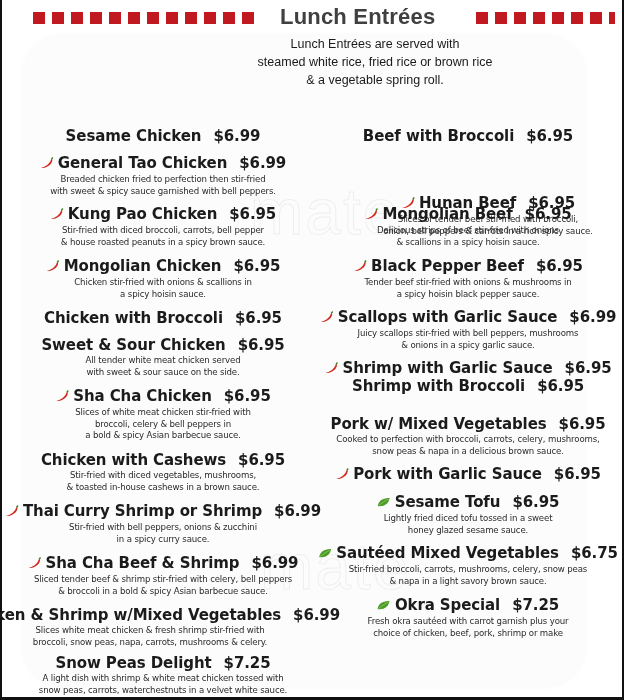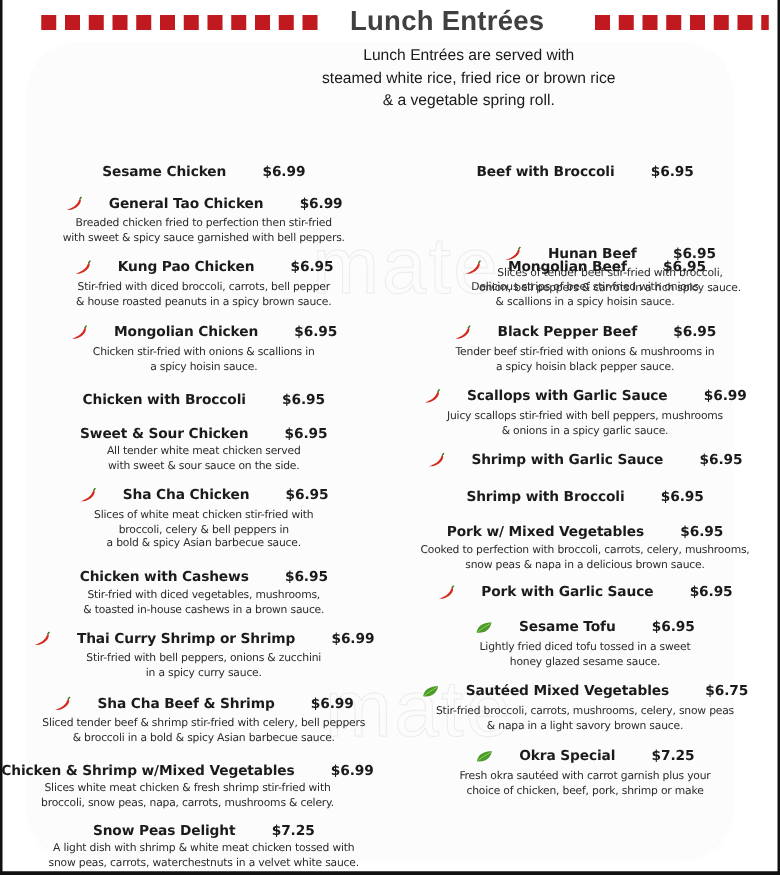--- a/index.html
+++ b/index.html
@@ -11,22 +11,22 @@
            background:#fcfcfc; box-shadow:0 0 6px rgba(0,0,0,0.04); }
   .squares { position:absolute; top:12px; height:12px; display:flex; gap:7px; }
   .sq { width:12px; height:12px; background:#c0191f; flex:none; }
   .title { position:absolute; top:4px; left:280px; font-family:"Liberation Sans", sans-serif;
            font-weight:bold; font-size:22px; color:#404040; letter-spacing:0.2px; white-space:nowrap; }
   .intro { position:absolute; top:35px; left:200px; width:350px; text-align:center;
            font-family:"Liberation Sans", sans-serif; font-size:12.5px; line-height:18px; color:#1a1a1a; }
   .watermark { position:absolute; font-family:"Liberation Sans", sans-serif; font-size:64px;
                color:transparent; -webkit-text-stroke:1px rgba(0,0,0,0.06); letter-spacing:2px; white-space:nowrap; }
   .item { position:absolute; text-align:center; transform:translateX(-50%); white-space:nowrap; }
-  .item-title { font-family:"DejaVu Sans", sans-serif; font-weight:bold; font-size:11px;
-                line-height:16px; color:#1b1b1b; display:inline-flex; align-items:center; gap:21px; letter-spacing:-0.1px; }
+  .item-title { font-family:"DejaVu Sans", sans-serif; font-weight:bold; font-size:15px;
+                line-height:16px; color:#1b1b1b; display:inline-flex; align-items:center; gap:4px; letter-spacing:-0.1px; }
   .price { margin-left:8px; }
   .desc { font-family:"DejaVu Sans", sans-serif; font-size:8.6px; line-height:11.5px; color:#2a2a2a;
           margin-top:1px; letter-spacing:-0.15px; }
   .icon { display:inline-block; width:14px; height:12px; }
 </style>
 </head>
 <body>
 
 <div class="frame"></div>
 <div class="panel"></div>
@@ -222,21 +222,21 @@
         <div>&amp; onions in a spicy garlic sauce.</div>
       </div></div>
     <div class="item" style="left: 468px; top: 359px;"><div class="item-title">
   <svg class="icon" viewBox="0 0 14 12">
     <path d="M1 11 C5 10, 10 7, 11 3 C11.5 2, 12.5 2, 12.5 3.5 C12 8, 6 11.5, 1 11 Z" fill="#d42a1e"></path>
     <path d="M11.5 2.5 L13 0.5" stroke="#3a7d1d" stroke-width="1.3" fill="none"></path>
   </svg>
 <span>Shrimp with Garlic Sauce</span>
         <span class="price">$6.95</span>
       </div></div>
-    <div class="item" style="left: 468px; top: 386px;"><div class="item-title">
+    <div class="item" style="left: 468px; top: 376px;"><div class="item-title">
         <span>Shrimp with Broccoli</span>
         <span class="price">$6.95</span>
       </div></div>
     <div class="item" style="left: 468px; top: 414px;"><div class="item-title">
         <span>Pork w/ Mixed Vegetables</span>
         <span class="price">$6.95</span>
       </div><div class="desc">
         <div>Cooked to perfection with broccoli, carrots, celery, mushrooms,</div>
         <div>snow peas &amp; napa in a delicious brown sauce.</div>
       </div></div>

